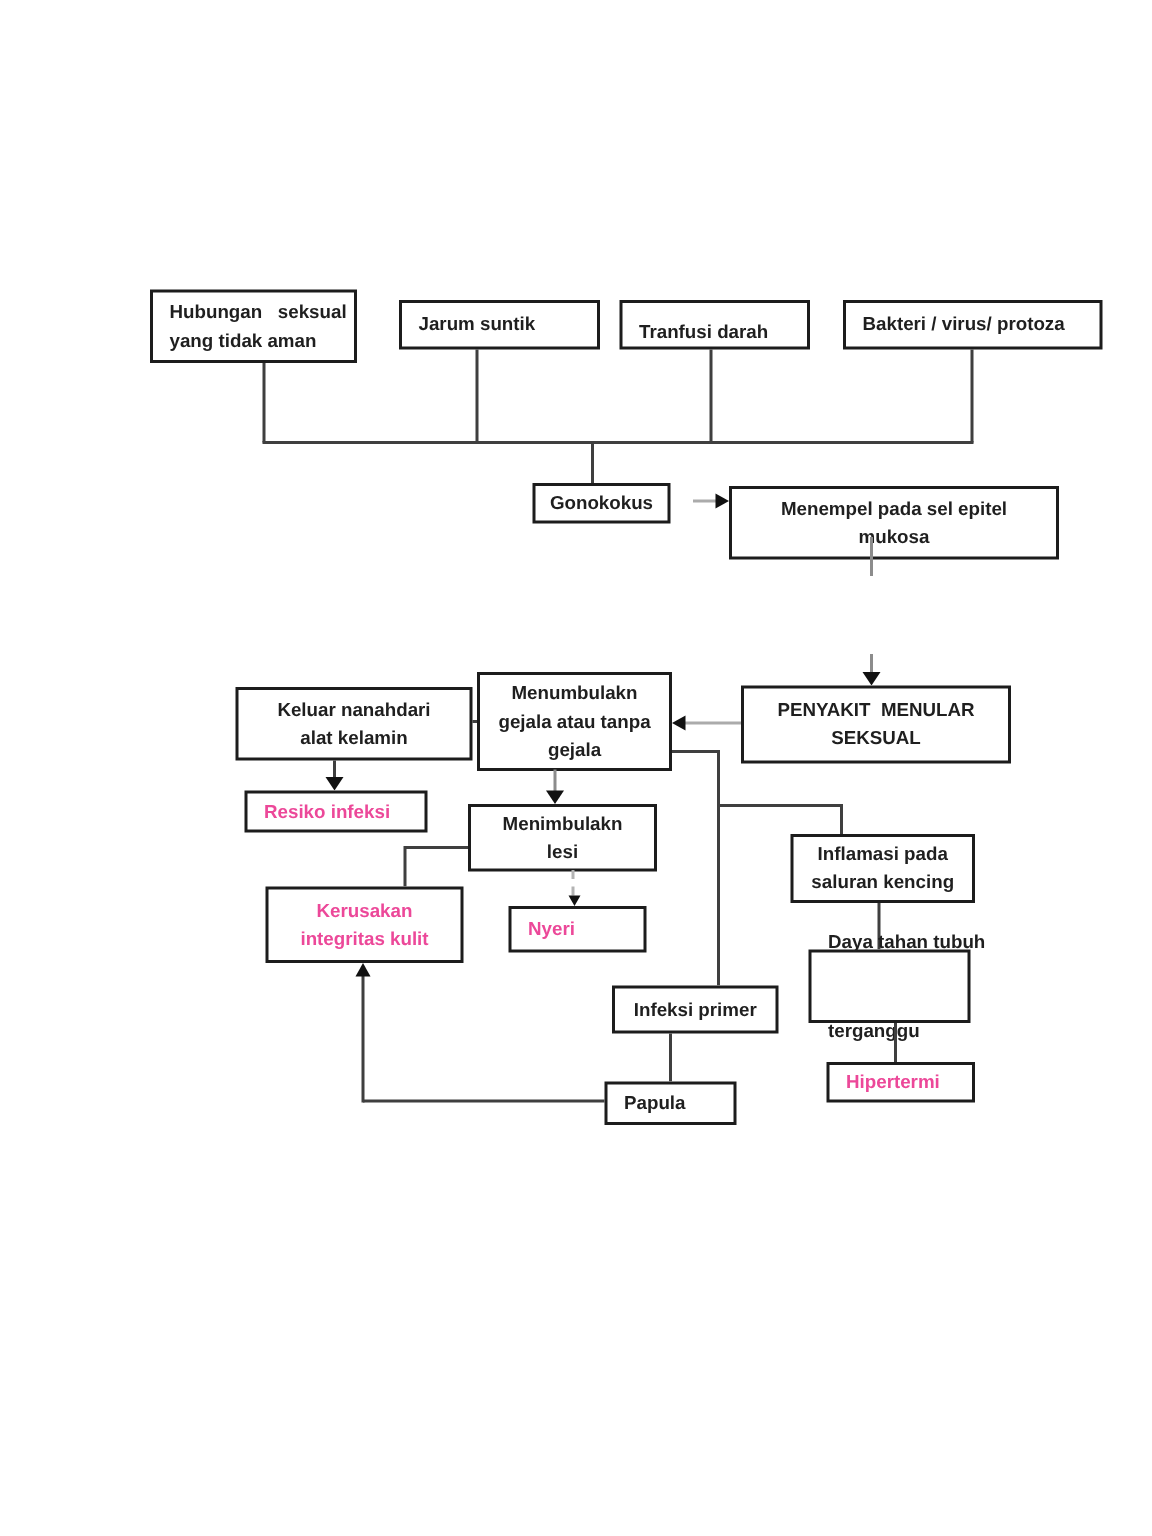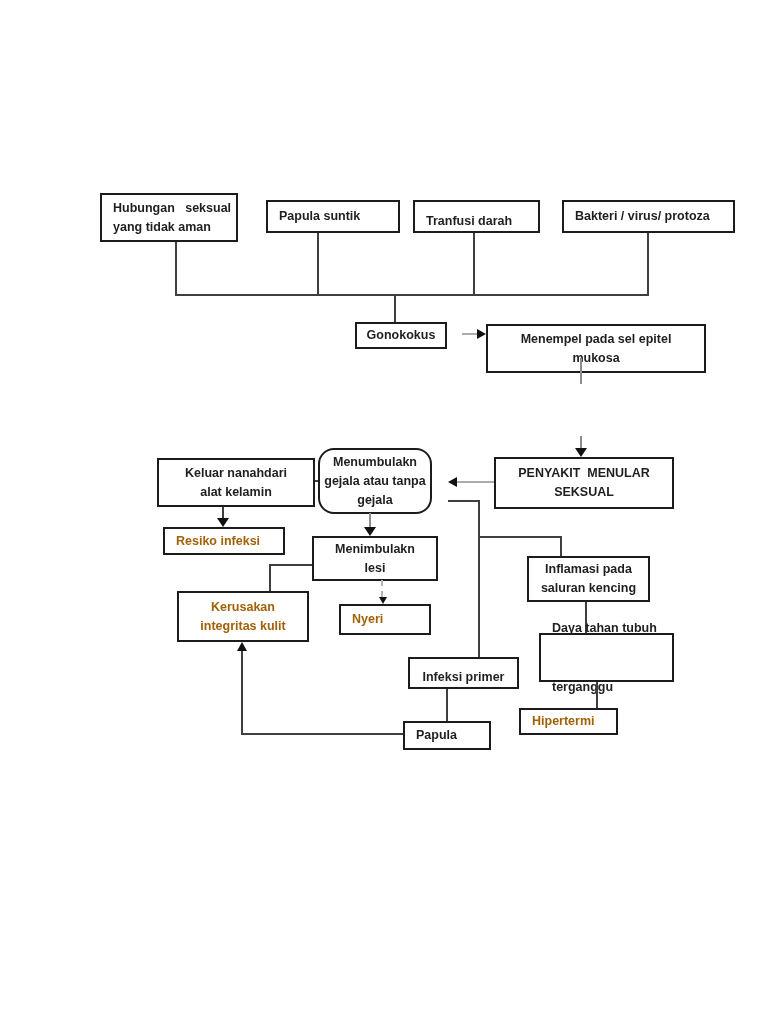--- a/index.html
+++ b/index.html
@@ -4,21 +4,21 @@
 <style>
   html,body{margin:0;padding:0;background:#fff;}
   .page{position:relative;width:768px;height:1024px;background:#ffffff;overflow:hidden;
         font-family:"Liberation Sans",sans-serif;}
   .node{position:absolute;box-sizing:border-box;border:2px solid #1c1c1c;background:#fff;
         color:#1f1f1f;font-weight:bold;font-size:12.5px;line-height:19px;
         display:flex;flex-direction:column;justify-content:center;}
   .node span{white-space:pre;display:block;}
   .c{text-align:center;}
   .l{padding-left:11px;text-align:left;}
-  .red{color:#a16207;}
+  .red{color:#ec4899;}
   .hline,.vline{position:absolute;background:#3f3f3f;}
   .hline{height:2px;}
   .vline{width:2px;}
   .mid{background:#8c8c8c;}
   .light{background:#ababab;}
   .vdash{position:absolute;width:0;border-left:2px dashed #b3b3b3;}
   .arr{position:absolute;width:0;height:0;}
   .arr-right{border-top:5px solid transparent;border-bottom:5px solid transparent;border-left:9px solid #111;}
   .arr-left{border-top:5px solid transparent;border-bottom:5px solid transparent;border-right:9px solid #111;}
   .arr-down{border-left:6px solid transparent;border-right:6px solid transparent;border-top:9px solid #111;}
@@ -27,43 +27,43 @@
   .clip3{height:6px;overflow:hidden;}
   
   #n-hubungan{left:100px;top:193px;width:138px;height:49px;}
   #n-jarum{left:266px;top:200px;width:134px;height:33px;}
   #n-tranfusi{left:413px;top:200px;width:127px;height:33px;justify-content:flex-end;}
   #n-bakteri{left:562px;top:200px;width:173px;height:33px;}
   #n-gonokokus{left:355px;top:322px;width:92px;height:27px;}
   #n-menempel{left:486px;top:324px;width:220px;height:49px;}
   #n-membrane{left:497px;top:384px;width:183px;height:52px;}
   #n-penyakit{left:494px;top:457px;width:180px;height:52px;}
-  #n-menumbulakn{left:318px;top:448px;width:114px;height:66px;border-radius:16px;}
+  #n-menumbulakn{left:318px;top:448px;width:130px;height:66px;}
   #n-keluar{left:157px;top:458px;width:158px;height:49px;}
   #n-resiko{left:163px;top:527px;width:122px;height:28px;}
   #n-lesi{left:312px;top:536px;width:126px;height:45px;}
   #n-kerusakan{left:177px;top:591px;width:132px;height:51px;}
   #n-nyeri{left:339px;top:604px;width:92px;height:31px;}
   #n-inflamasi{left:527px;top:556px;width:123px;height:46px;}
-  #n-daya{left:539px;top:633px;width:135px;height:49px;gap:40px;}
-  #n-hipertermi{left:519px;top:708px;width:99px;height:27px;}
-  #n-infeksi{left:408px;top:657px;width:111px;height:32px;justify-content:flex-end;}
+  #n-daya{left:539px;top:633px;width:108px;height:49px;gap:40px;}
+  #n-hipertermi{left:551px;top:708px;width:99px;height:27px;}
+  #n-infeksi{left:408px;top:657px;width:111px;height:32px;}
   #n-papula{left:403px;top:721px;width:88px;height:29px;}
 </style>
 </head>
 <body>
 
 <div class="page">
 
   <div class="node l" id="n-hubungan">
     <span>Hubungan   seksual</span>
     <span>yang tidak aman</span>
   </div>
   <div class="node l" id="n-jarum">
-    <span>Papula suntik</span>
+    <span>Jarum suntik</span>
   </div>
   <div class="node l" id="n-tranfusi">
     <span>Tranfusi darah</span>
   </div>
   <div class="node l" id="n-bakteri">
     <span>Bakteri / virus/ protoza</span>
   </div>
 
   <div class="vline" style="left:175px;top:242px;height:53px;"></div>
   <div class="vline" style="left:317px;top:233px;height:62px;"></div>

